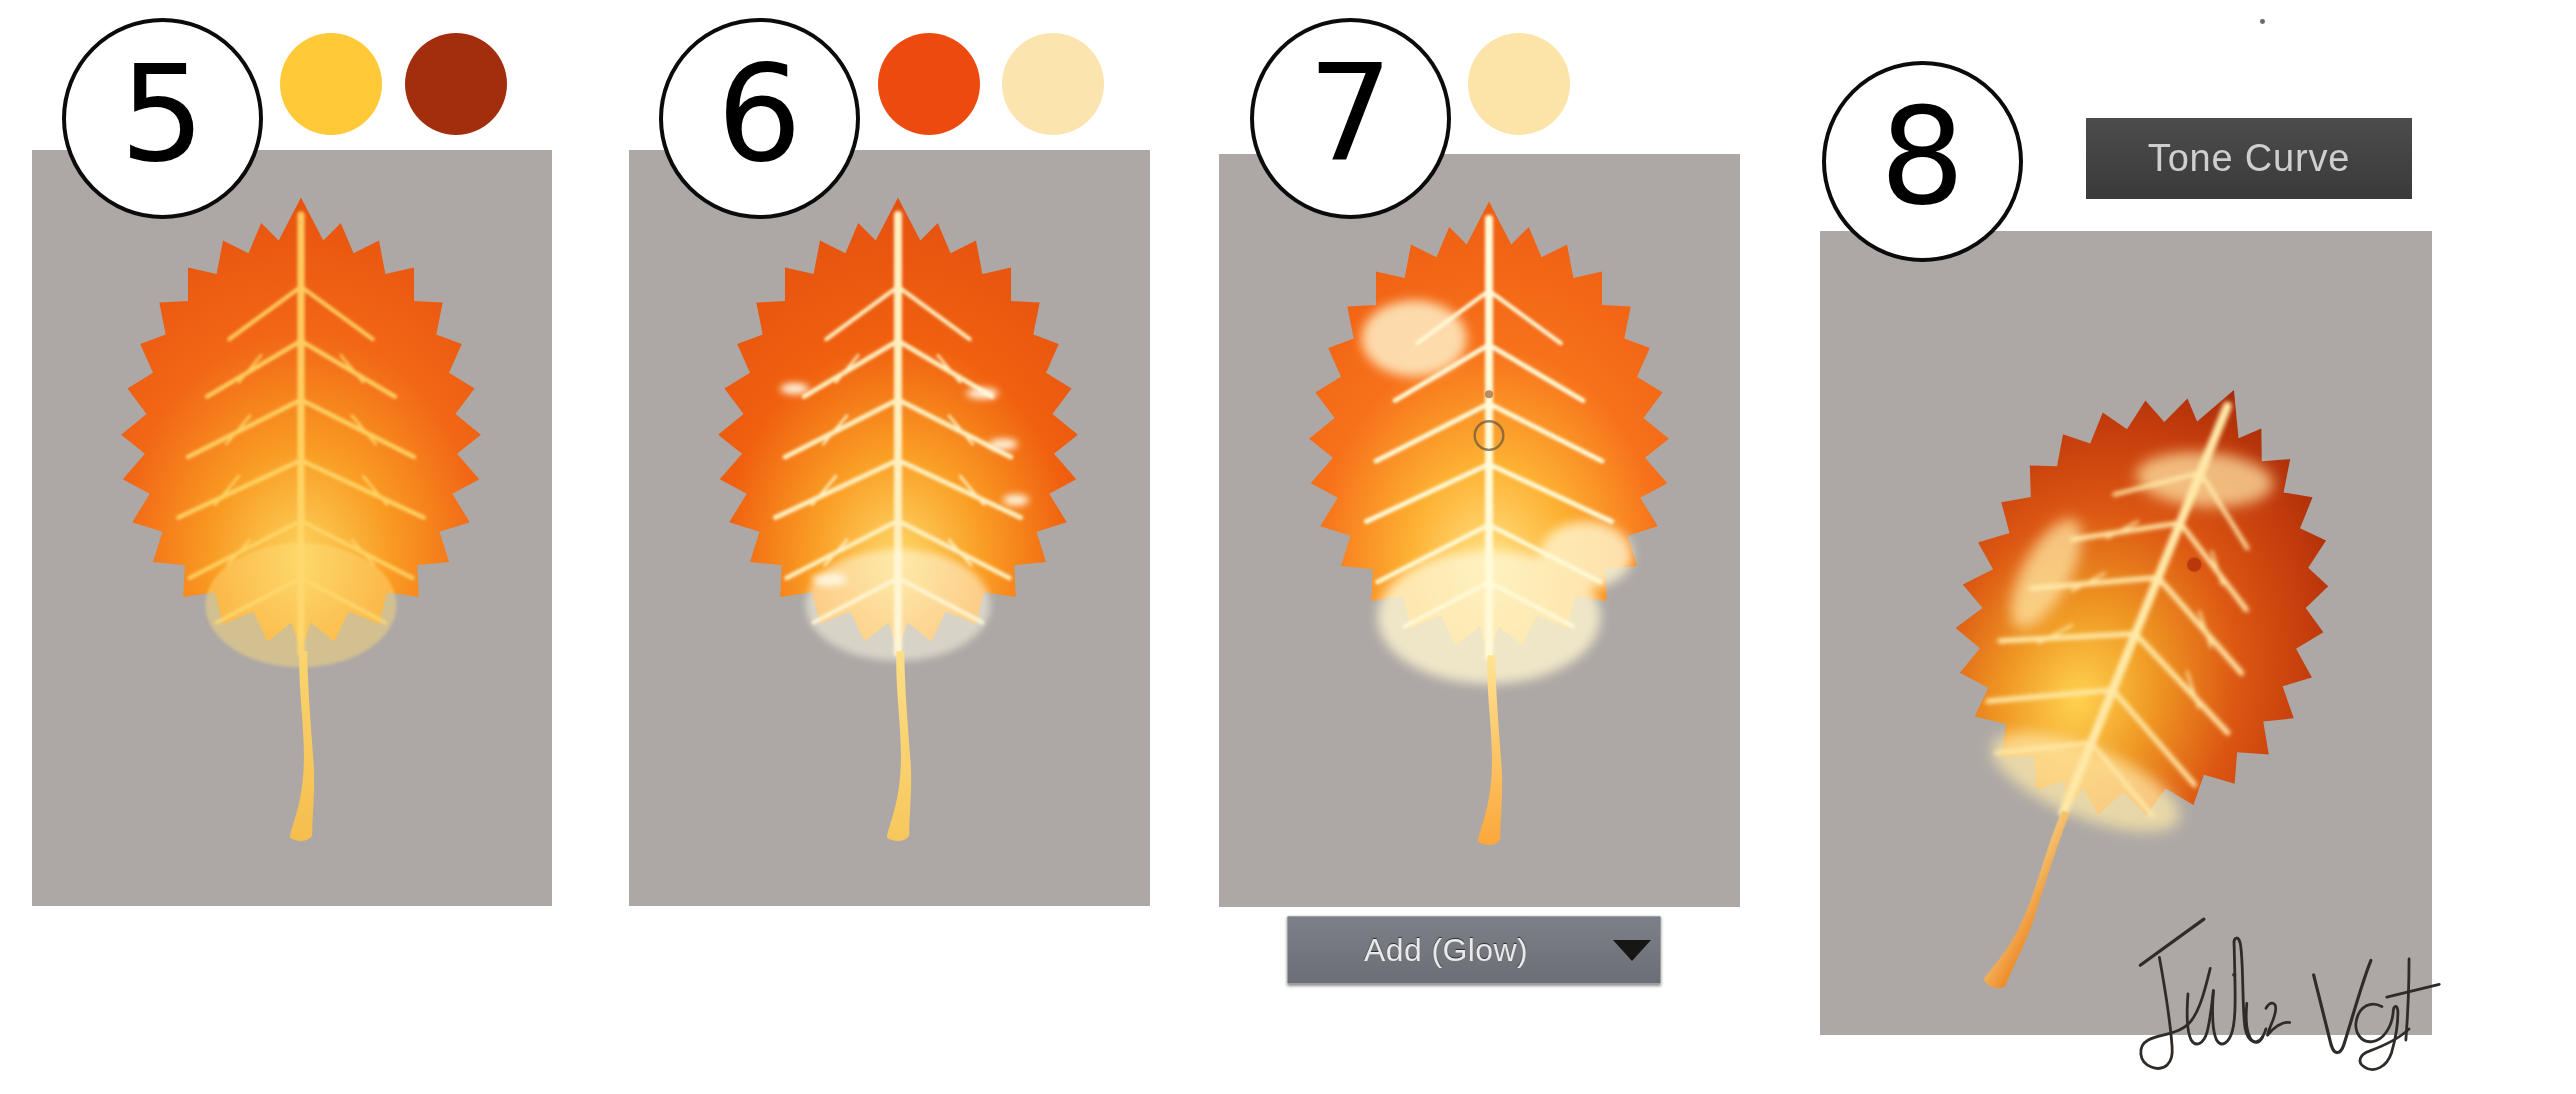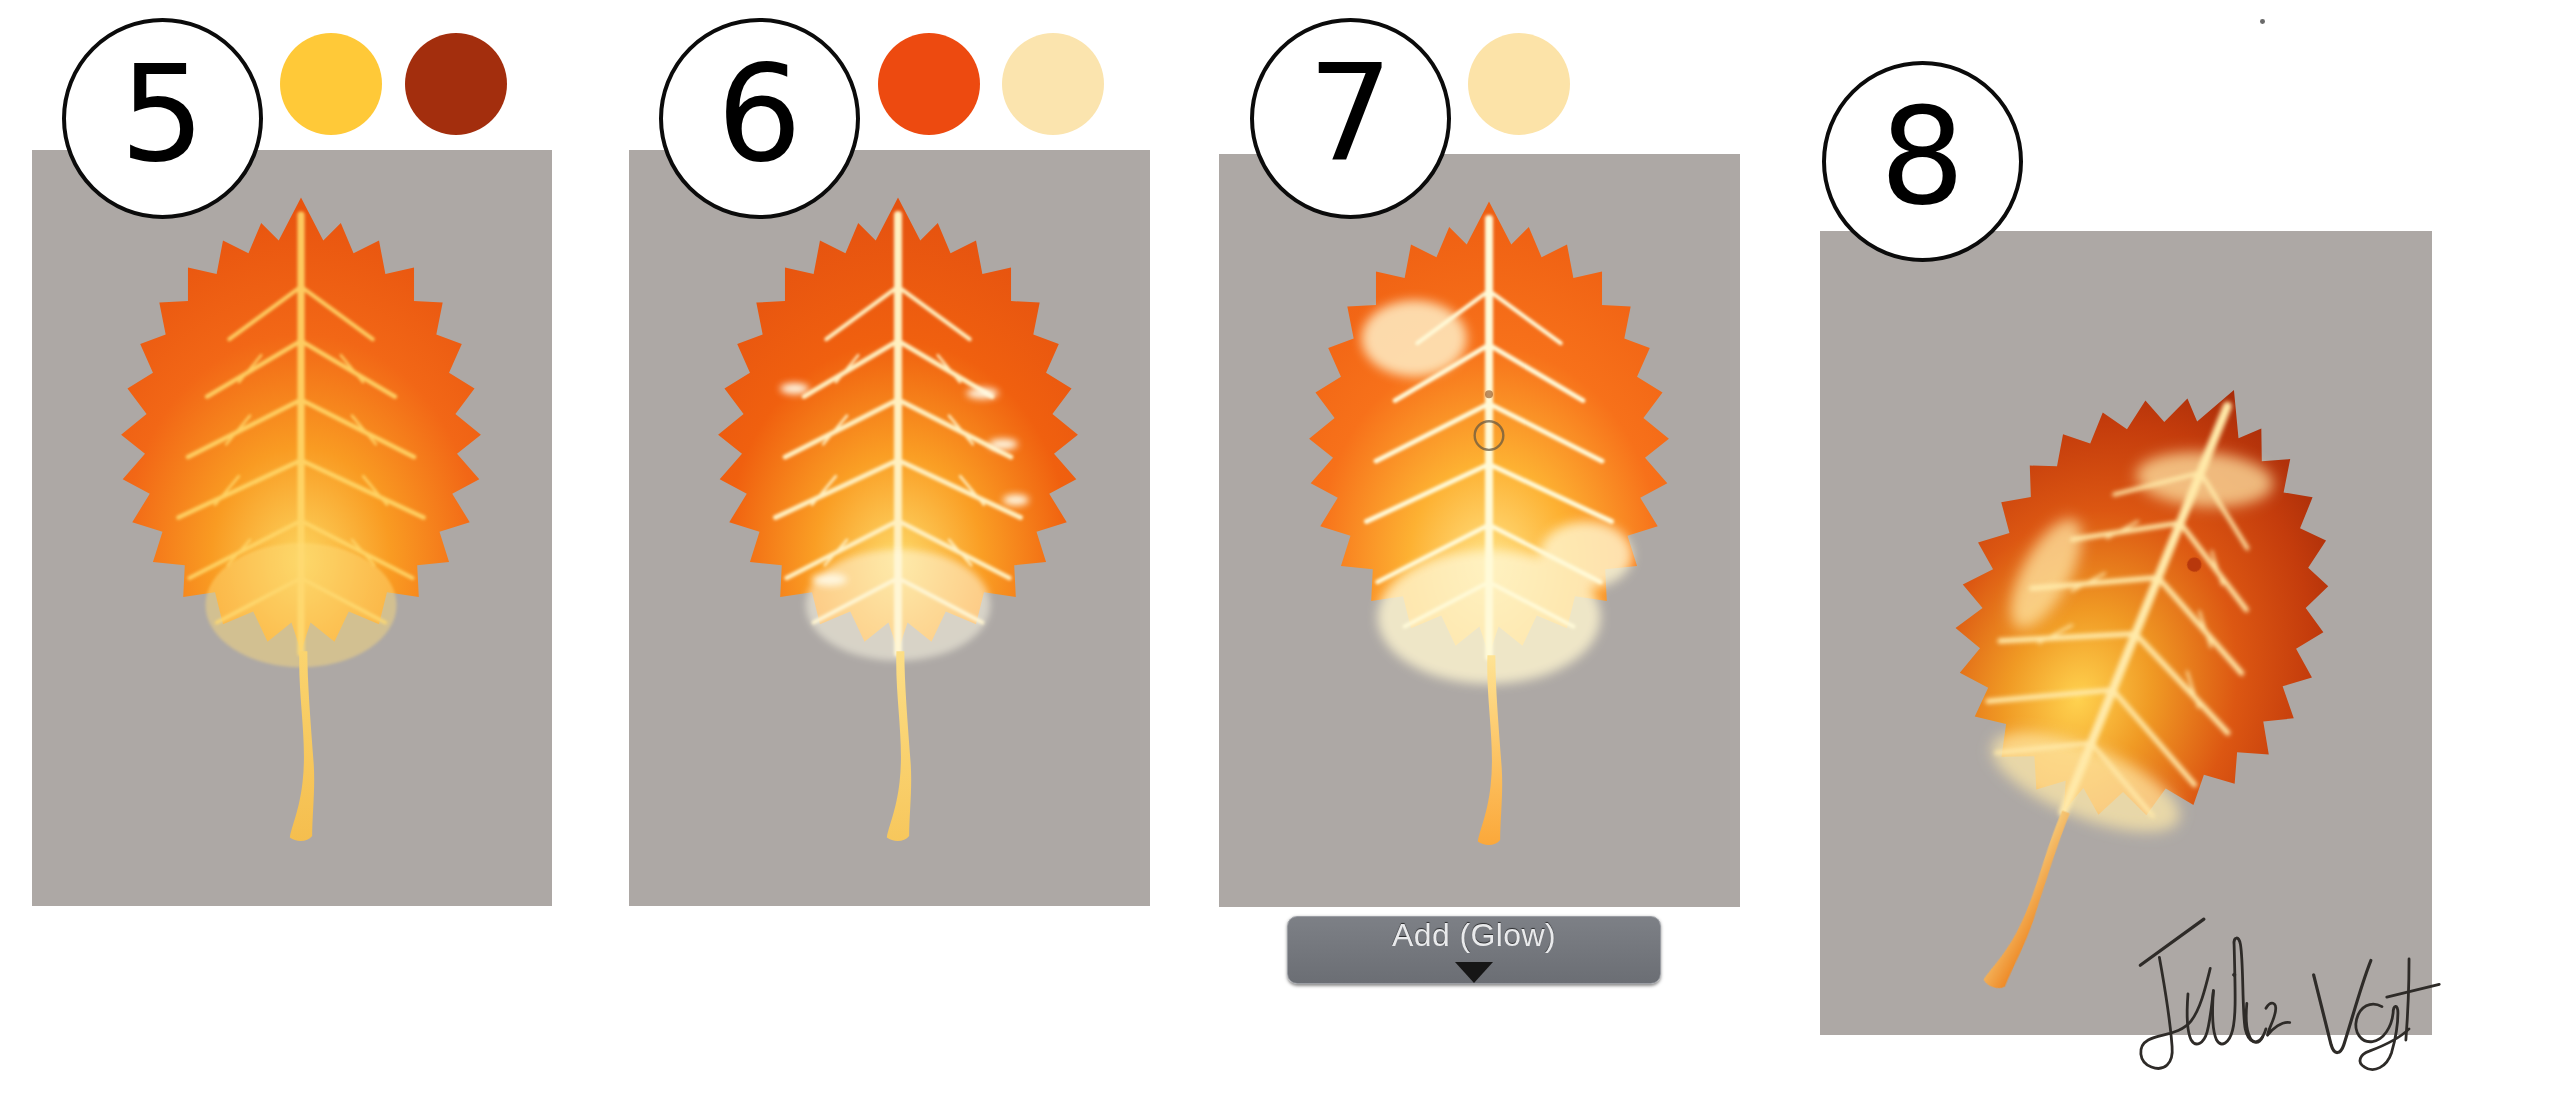--- a/index.html
+++ b/index.html
@@ -22,23 +22,23 @@
   
   .swatch{position:absolute;border-radius:50%;z-index:30;}
 
   
   .leafwrap{position:absolute;z-index:10;}
   .leafwrap svg{display:block;width:100%;height:100%;}
 
   
   .blendbox{position:absolute;z-index:50;
             background:linear-gradient(#7d8086,#6b6e74);
-            border:1.6px solid #9a9da3;border-radius:10px;
+            border:1.6px solid #9a9da3;border-radius:1px;
             box-shadow:0 1.6px 3.2px rgba(0,0,0,.45);
-            display:flex;align-items:center;box-sizing:border-box;flex-direction:column;}
+            display:flex;align-items:center;box-sizing:border-box;}
   .blendbox .lbl{flex:1;text-align:center;color:#e9eaec;font-size:32px;
                  letter-spacing:0.4px;text-shadow:0 -0.8px 0.8px rgba(0,0,0,.65);
                  font-family:"Liberation Sans",sans-serif;}
   .blendbox .caret{width:56px;display:flex;align-items:center;
                    justify-content:center;}
   .caret i{display:block;width:0;height:0;border-left:19px solid transparent;
            border-right:19px solid transparent;border-top:21px solid #161616;}
 
   .tonecurve{position:absolute;z-index:50;
              background:linear-gradient(#4c4c4c,#3a3a3a);
@@ -287,20 +287,23 @@
 
   <div class="swatch" style="left:1468px;top:33px;width:102px;height:102px;background:#FCE3A8;"></div>
 
   <div class="blendbox" style="left:1287px;top:916px;width:374px;height:68px;">
     <div class="lbl">Add (Glow)</div>
     <div class="caret">
         <i></i>
       </div>
   </div>
 
+  <div class="tonecurve" style="left:2086px;top:118px;width:326px;height:81px;">
+    <div class="lbl">Tone Curve</div>
+  </div>
 
   <div class="dot-mark" style="left:2260px;top:19px;"></div>
 
   <div class="signature" style="left:2118px;top:908px;width:334px;height:171px;">
     <svg viewBox="0 0 420 215" xmlns="http://www.w3.org/2000/svg">
       <g fill="none" stroke="#2e2b28" stroke-linecap="round" stroke-linejoin="round">
         <path d="M28 72 L108 14" stroke-width="4"></path>
         <path d="M52 62 C60 106 66 148 68 174 C70 196 58 206 42 200
                  C26 194 24 174 38 166 C52 158 78 160 92 142
                  C104 126 110 100 116 76" stroke-width="3.5"></path>

